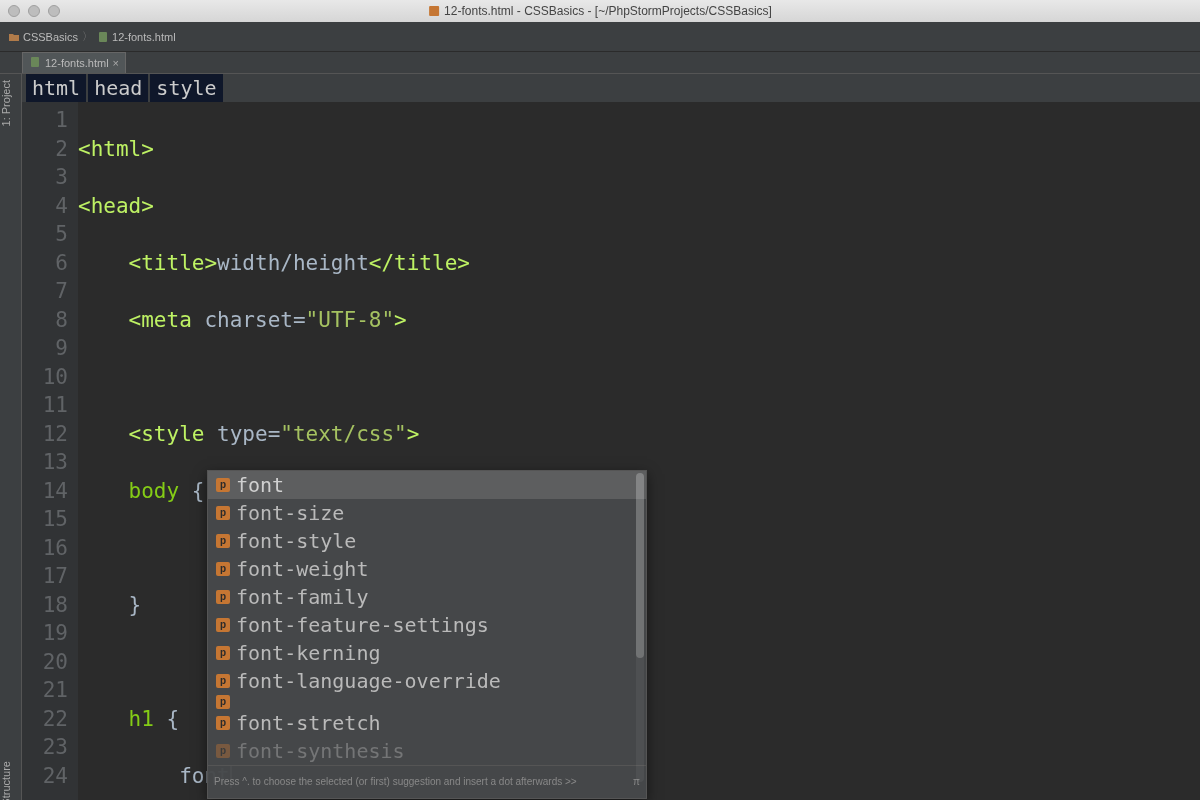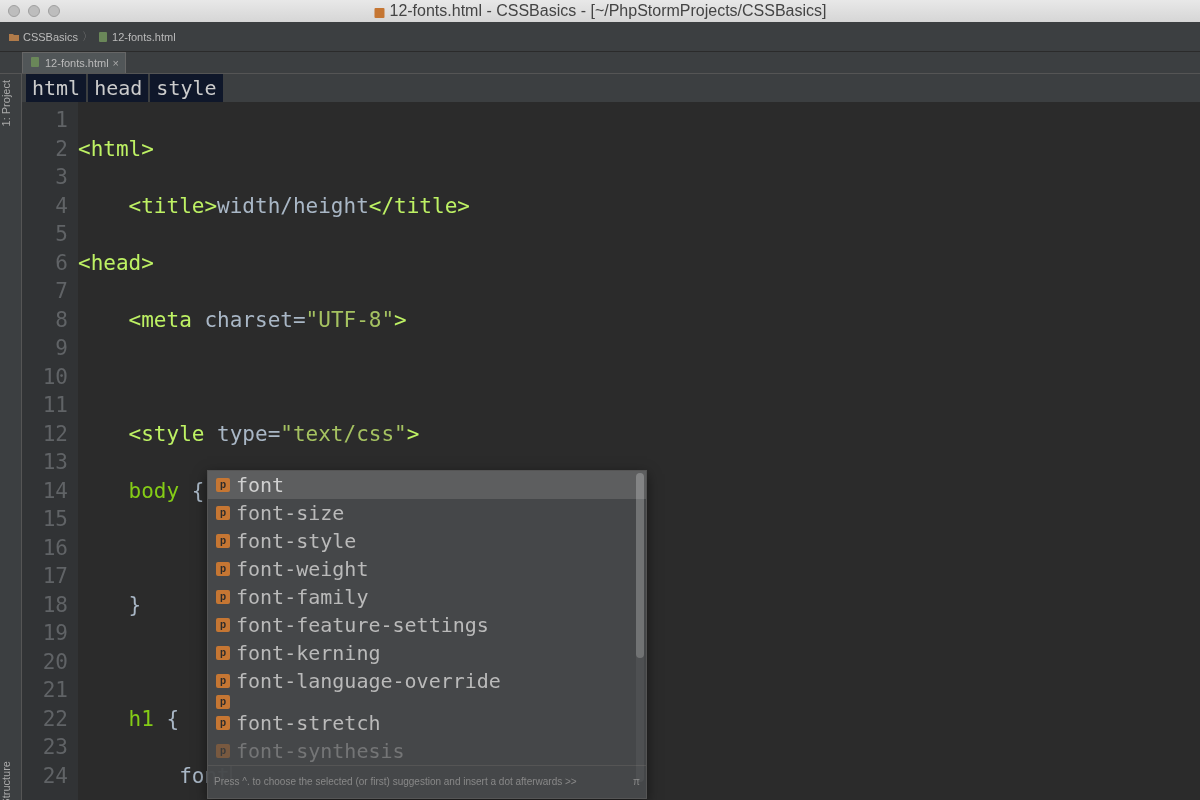--- a/index.html
+++ b/index.html
@@ -2,21 +2,21 @@
 <html><head>
 <meta charset="utf-8">
 <style>
   * { margin: 0; padding: 0; box-sizing: border-box; }
   html, body { width: 1200px; height: 800px; overflow: hidden; background: #3c3f41; font-family: Menlo, Consolas, monospace; }
   
   
   .title-bar { height: 22px; background: linear-gradient(#e8e8e8,#d6d6d6); display: flex; align-items: center; position: relative; padding-left: 8px; }
   .traffic-lights { display: flex; gap: 8px; }
   .tl { width: 12px; height: 12px; border-radius: 50%; background: #bdbdbd; border:1px solid #a0a0a0; }
-  .title-text { position: absolute; left: 50%; transform: translateX(-50%); font-family: -apple-system, sans-serif; font-size: 16px; color: #444; display:flex; align-items:center; gap:4px;}
+  .title-text { position: absolute; left: 50%; transform: translateX(-50%); font-family: -apple-system, sans-serif; font-size: 12px; color: #444; display:flex; align-items:center; gap:4px;}
   .title-icon { width:12px; height:12px; display:inline-block; }
   
   
   .nav-bar { height: 30px; background: #3c3f41; border-bottom: 1px solid #2b2b2b; display: flex; align-items: center; padding-left: 8px; font-family: -apple-system, sans-serif; font-size: 11px; color: #bbb; }
   .nav-bar .folder-icon, .nav-bar .file-icon { width:12px; height:12px; margin-right:3px; display:inline-block; }
   .nav-bar .sep { margin: 0 4px; color: #777; }
   .nav-item { display:flex; align-items:center;}
   
   
   .tab-bar { height: 22px; background: #3c3f41; border-bottom: 1px solid #555; display: flex; padding-left: 22px; font-family: -apple-system, sans-serif; font-size: 11px; }
@@ -148,22 +148,22 @@
           <div>18</div>
           <div>19</div>
           <div>20</div>
           <div>21</div>
           <div>22</div>
           <div>23</div>
           <div>24</div>
         </div>
       <div class="code">
 <div class="line"><span class="tag">&lt;html&gt;</span></div>
+<div class="line"><span class="tag">&lt;head&gt;</span></div>
 <div class="line"><span class="tag">    &lt;title&gt;</span><span class="text">width/height</span><span class="tag">&lt;/title&gt;</span></div>
-<div class="line"><span class="tag">&lt;head&gt;</span></div>
 <div class="line"><span class="tag">    &lt;meta </span><span class="attr-name">charset=</span><span class="attr-val">"UTF-8"</span><span class="tag">&gt;</span></div>
 <div class="line"></div>
 <div class="line"><span class="tag">    &lt;style </span><span class="attr-name">type=</span><span class="attr-val">"text/css"</span><span class="tag">&gt;</span></div>
 <div class="line"><span class="sel">    body </span><span class="brace">{</span></div>
 <div class="line"></div>
 <div class="line"><span class="brace">    }</span></div>
 <div class="line"></div>
 <div class="line"><span class="sel">    h1 </span><span class="brace">{</span></div>
 <div class="line"><span class="text">        font</span><span class="cursor"></span></div>
 

